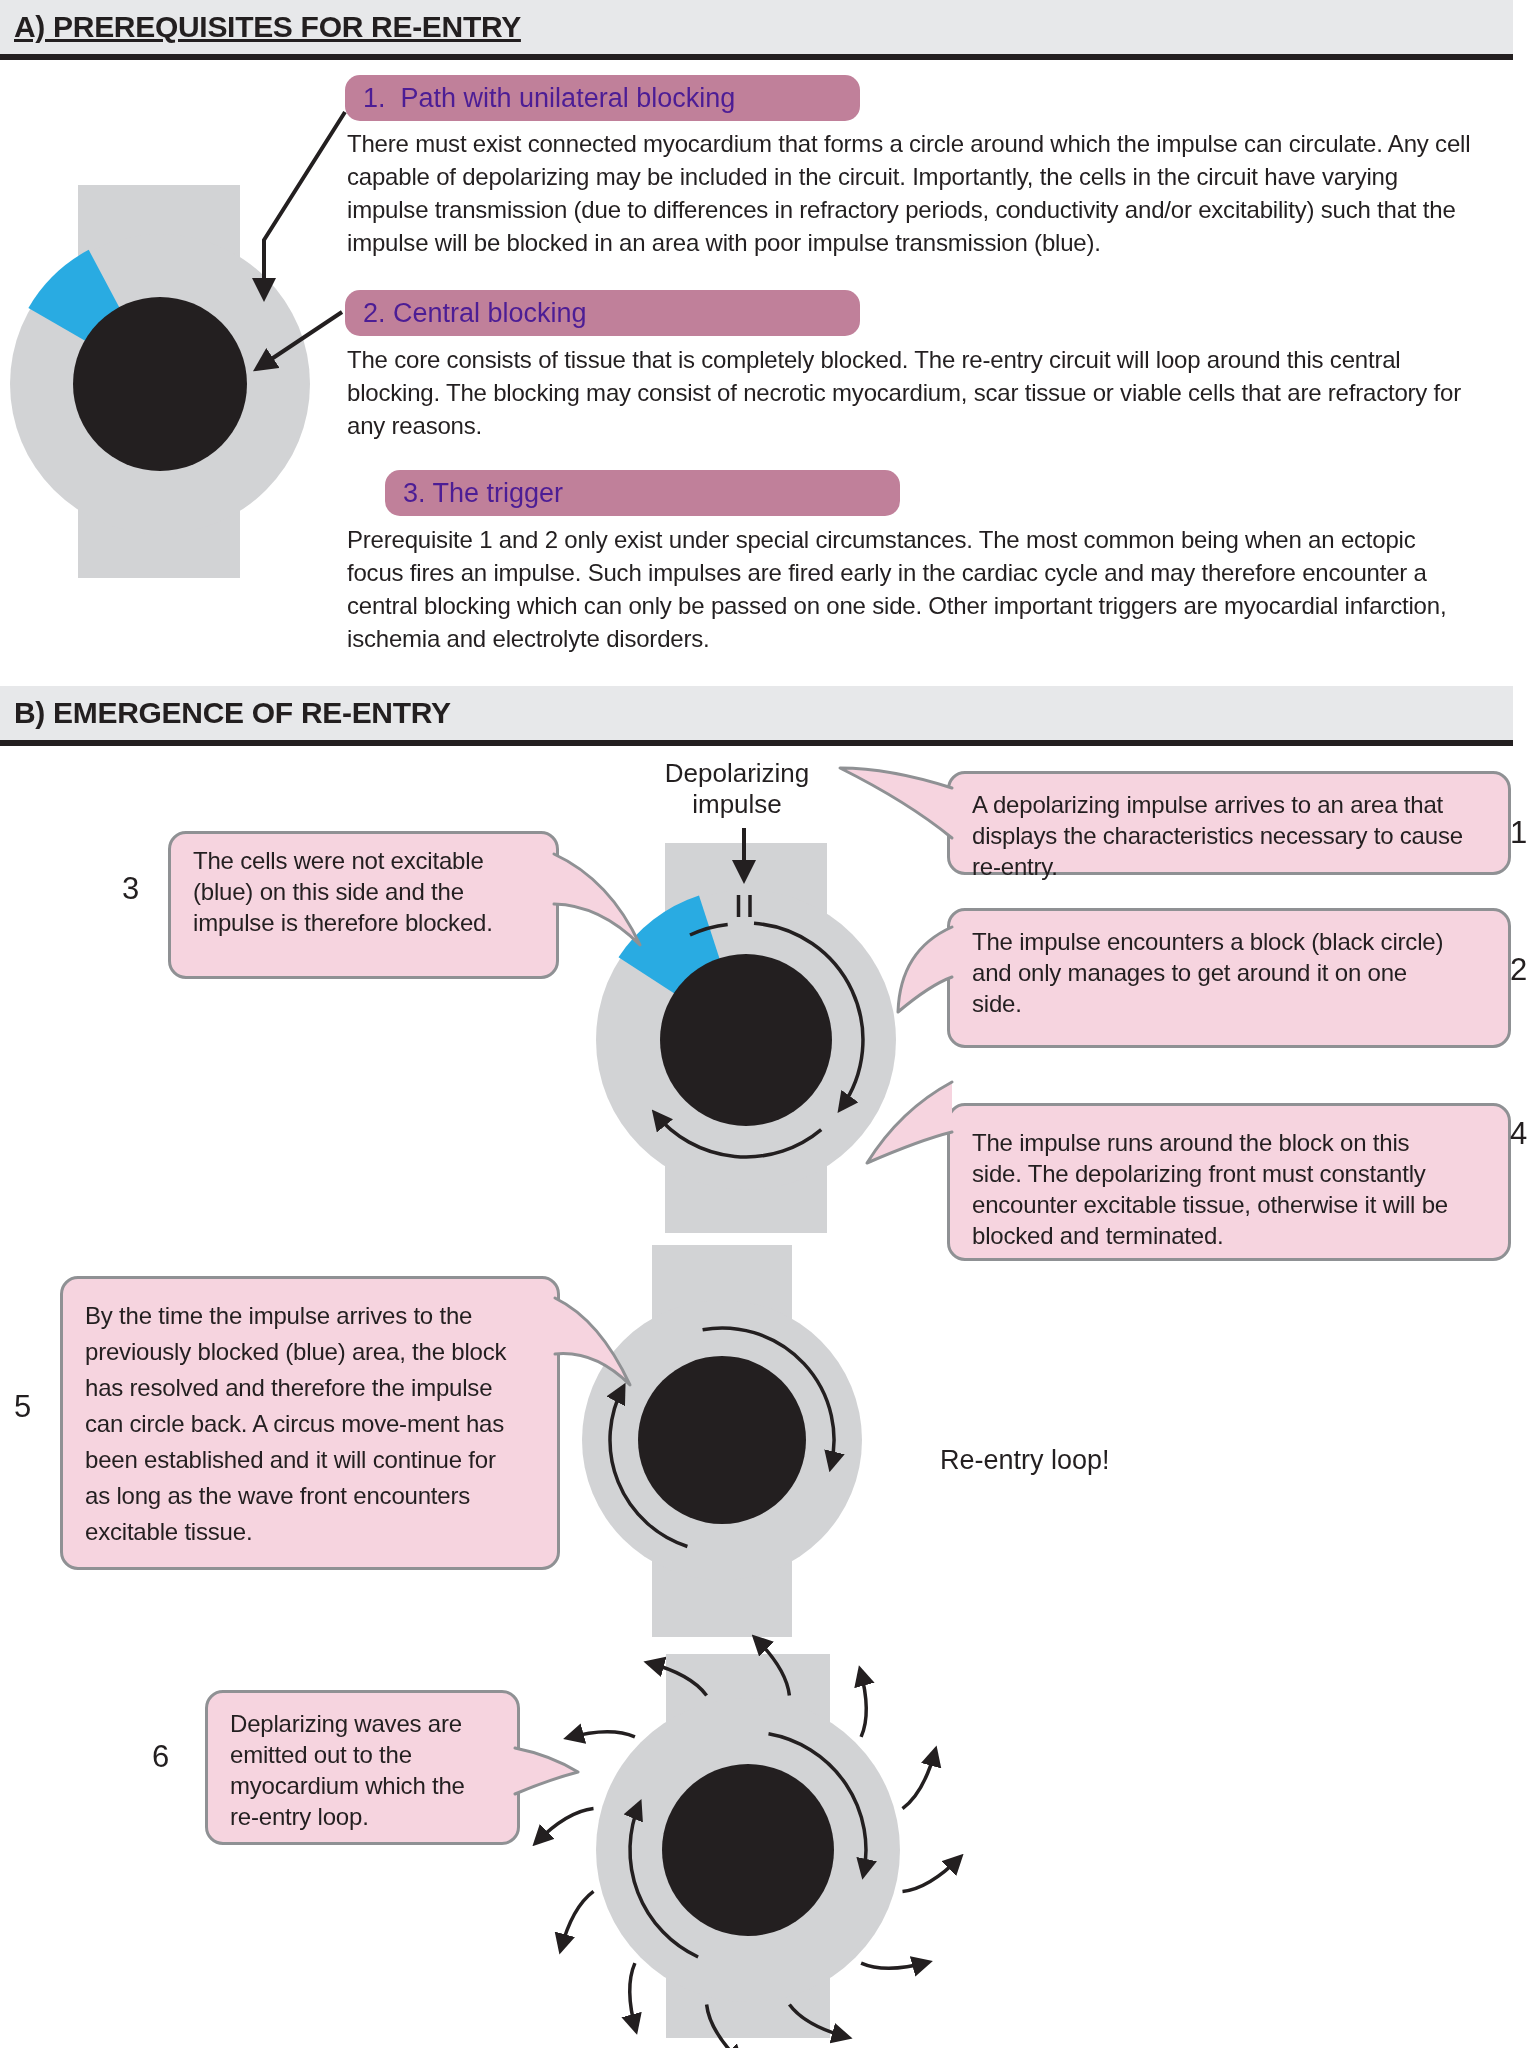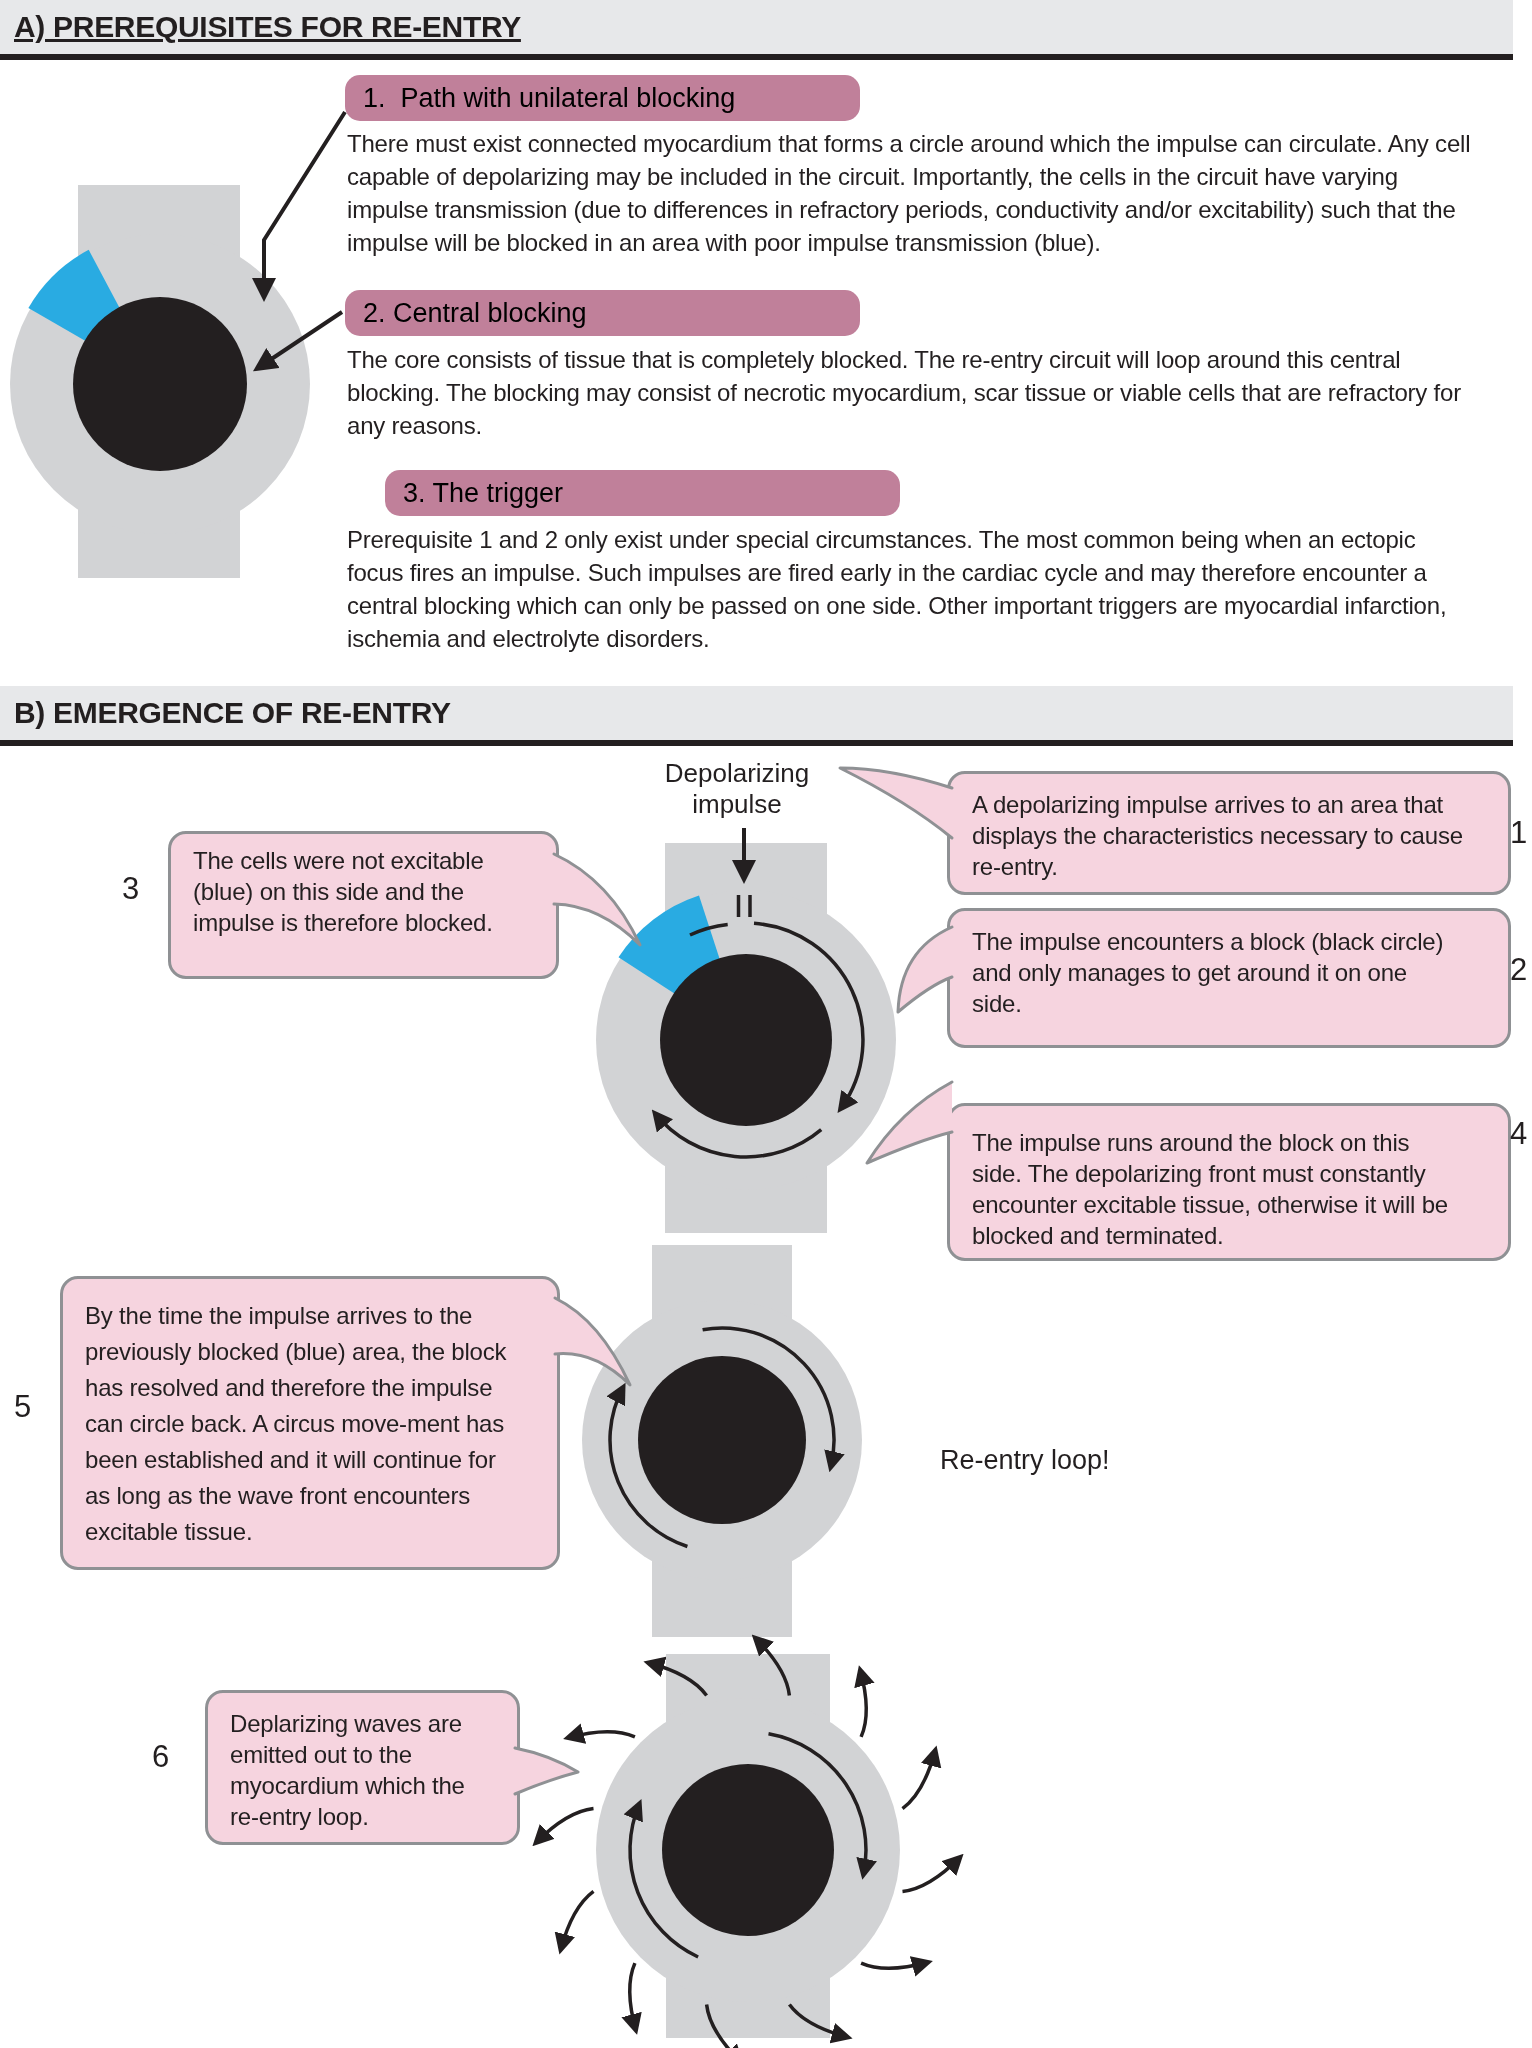--- a/index.html
+++ b/index.html
@@ -8,21 +8,21 @@
     font-family:"Liberation Sans","DejaVu Sans",sans-serif;color:#231f20;
   }
   .abs{position:absolute;}
   
   .band{left:0;width:1513px;height:54px;background:#e7e8ea;}
   .rule{left:0;width:1513px;height:6px;background:#231f20;}
   .band-title{font-size:30px;font-weight:600;letter-spacing:-0.3px;line-height:54px;padding-left:14px;white-space:nowrap;}
   
   .mauve-h{
     left:345px;width:515px;height:46px;background:#c0809a;border-radius:15px;
-    color:#000000;font-size:27px;line-height:46px;padding-left:18px;box-sizing:border-box;white-space:pre;
+    color:#4c1d95;font-size:27px;line-height:46px;padding-left:18px;box-sizing:border-box;white-space:pre;
   }
   .para{
     left:347px;width:1125px;font-size:24px;line-height:33px;letter-spacing:-0.2px;
   }
   
   .bubble{
     background:#f6d4df;border:3px solid #8f9194;border-radius:18px;box-sizing:border-box;
     font-size:24px;line-height:31px;letter-spacing:-0.2px;
   }
   .bubble .txt{display:block;}
@@ -116,21 +116,21 @@
   <div class="abs band" style="top:686px;">
     <div class="band-title">B) EMERGENCE OF RE-ENTRY</div>
   </div>
   <div class="abs rule" style="top:740px;"></div>
 
   <div class="abs lbl" style="left:637px;top:758px;width:200px;">
     <span>Depolarizing</span><br>
     <span>impulse</span>
   </div>
 
-  <div class="abs bubble" style="left:947px;top:771px;width:564px;height:124px;padding:15px 45px 15px 22px;">
+  <div class="abs bubble" style="left:947px;top:771px;width:564px;height:104px;padding:15px 45px 15px 22px;">
     <span class="txt">A depolarizing impulse arrives to an area that displays the characteristics necessary to cause re-entry.</span>
   </div>
   <div class="abs num" style="left:1510px;top:812px;">1</div>
 
   <div class="abs bubble" style="left:947px;top:908px;width:564px;height:140px;padding:15px 45px 15px 22px;">
     <span class="txt">The impulse encounters a block (black circle) and only manages to get around it on one side.</span>
   </div>
   <div class="abs num" style="left:1510px;top:949px;">2</div>
 
   <div class="abs bubble" style="left:168px;top:831px;width:391px;height:148px;padding:11px 40px 28px 22px;">

